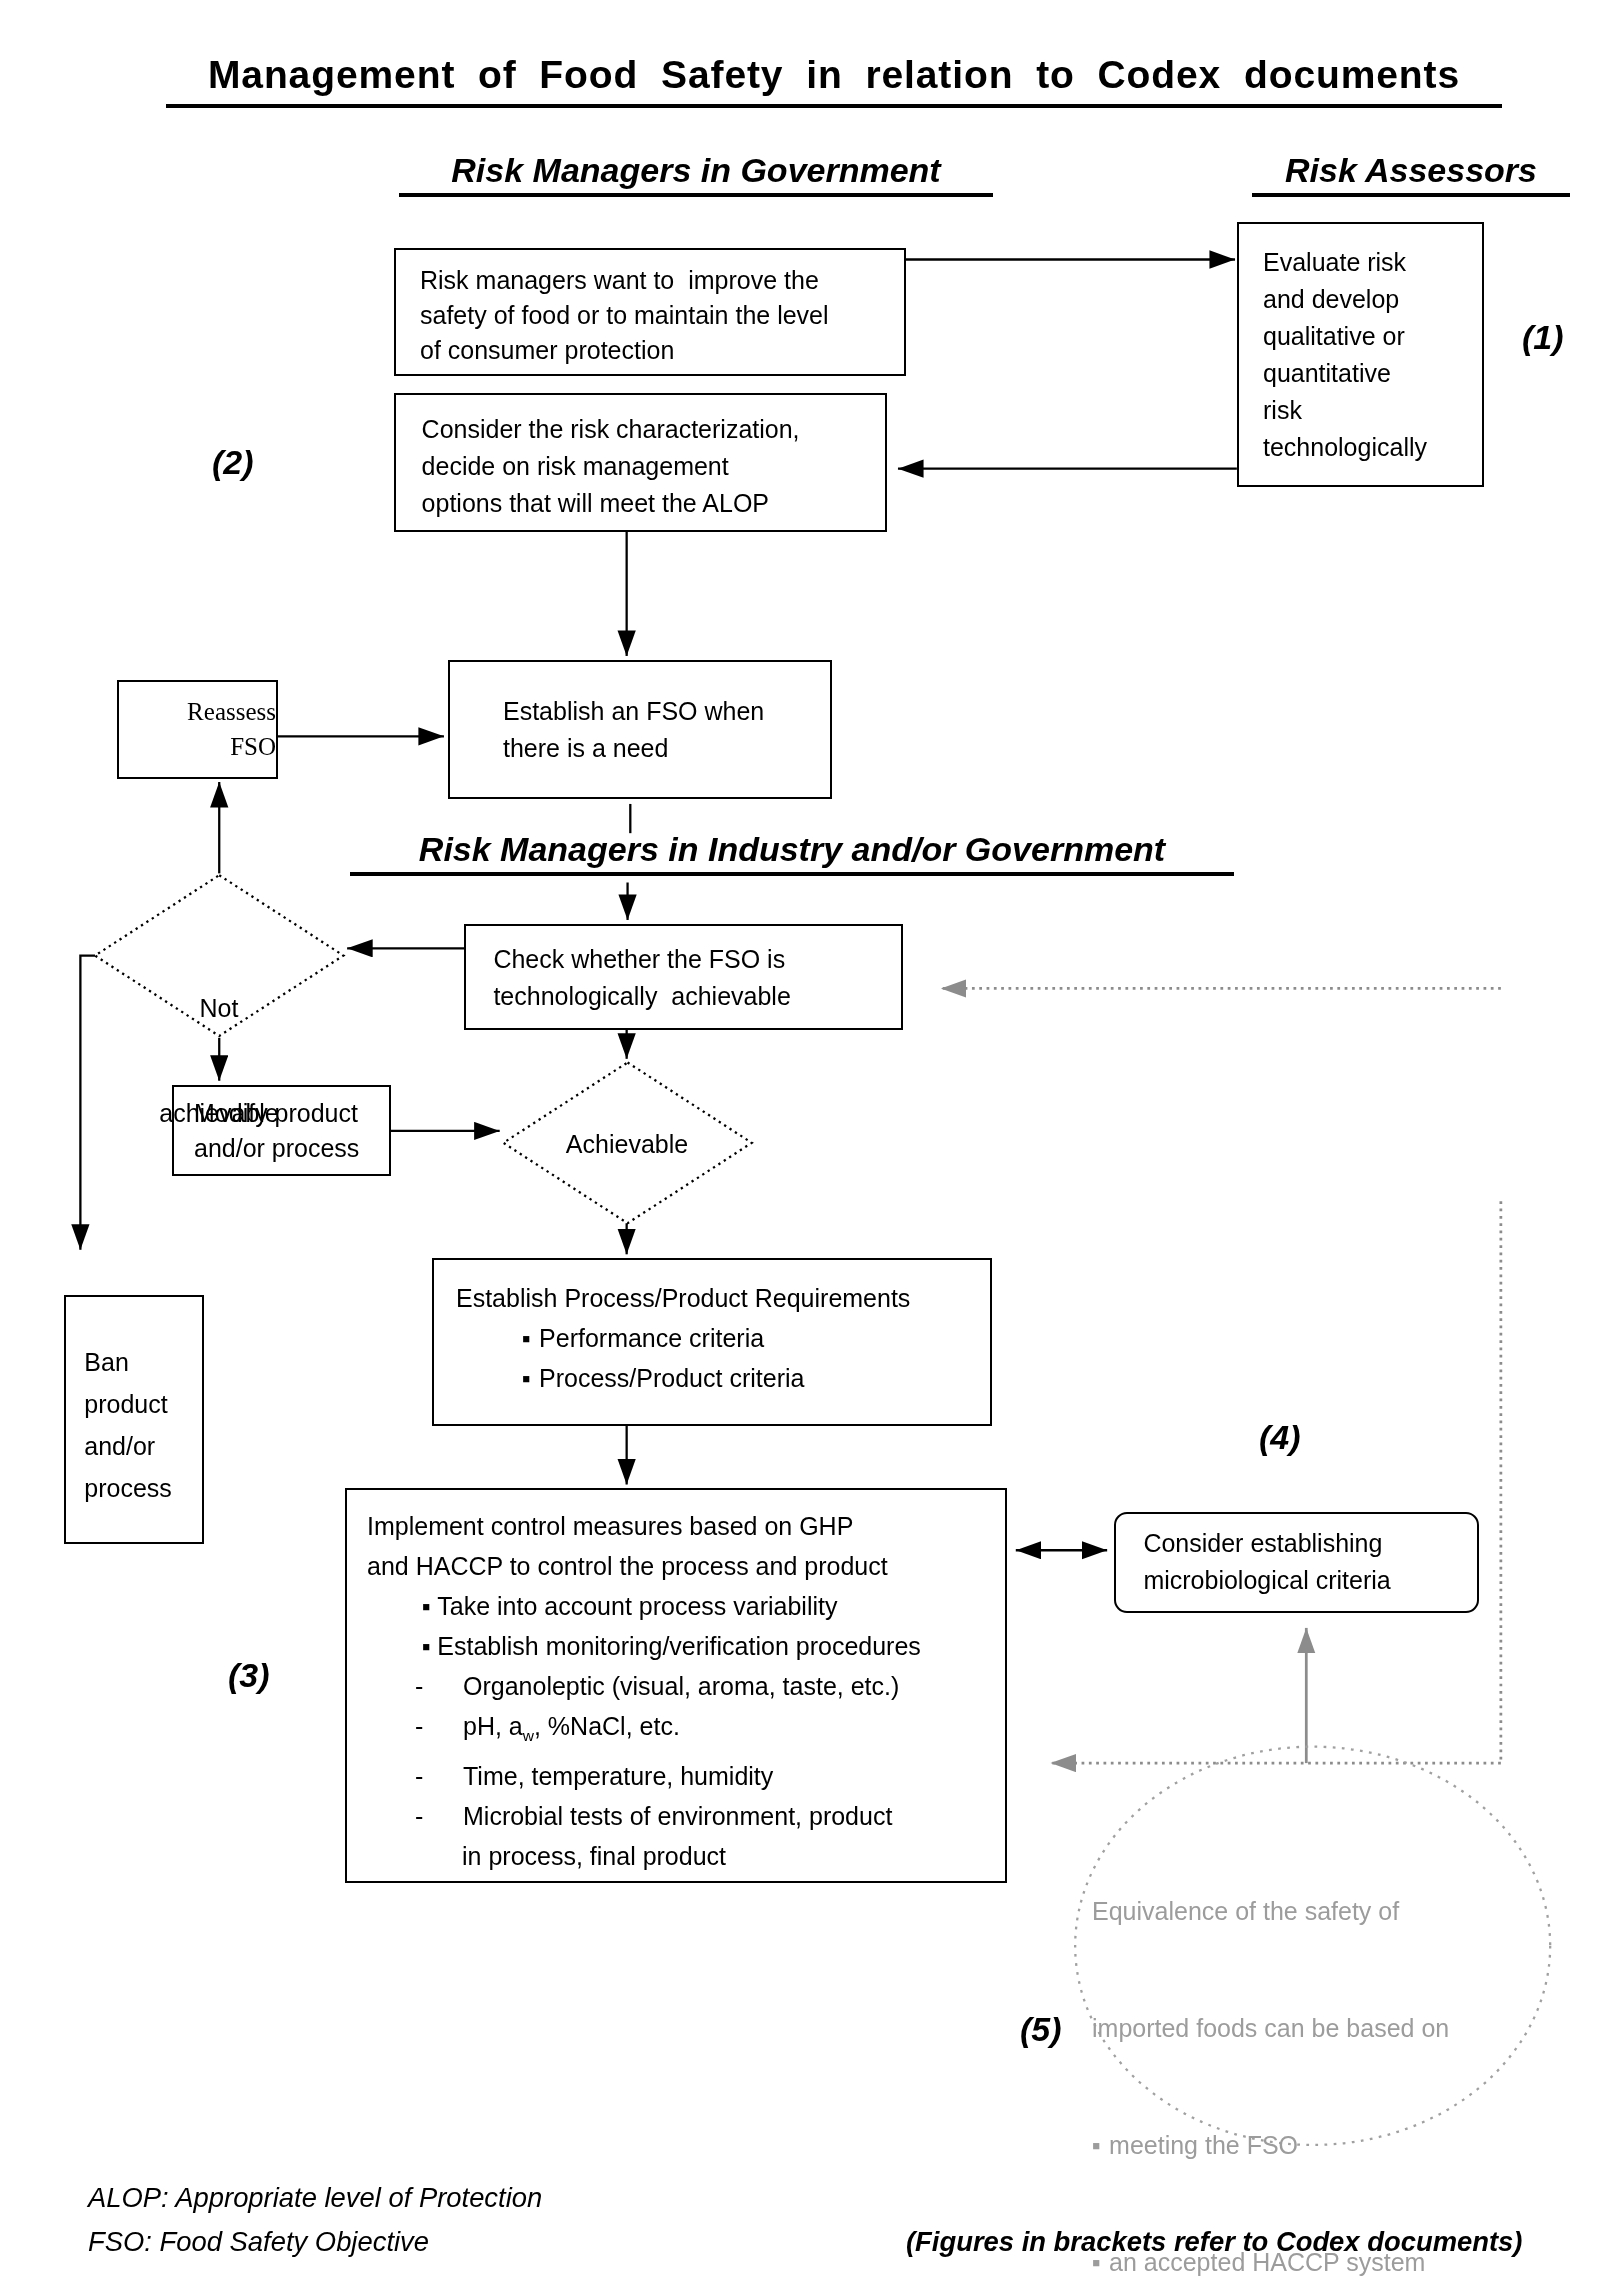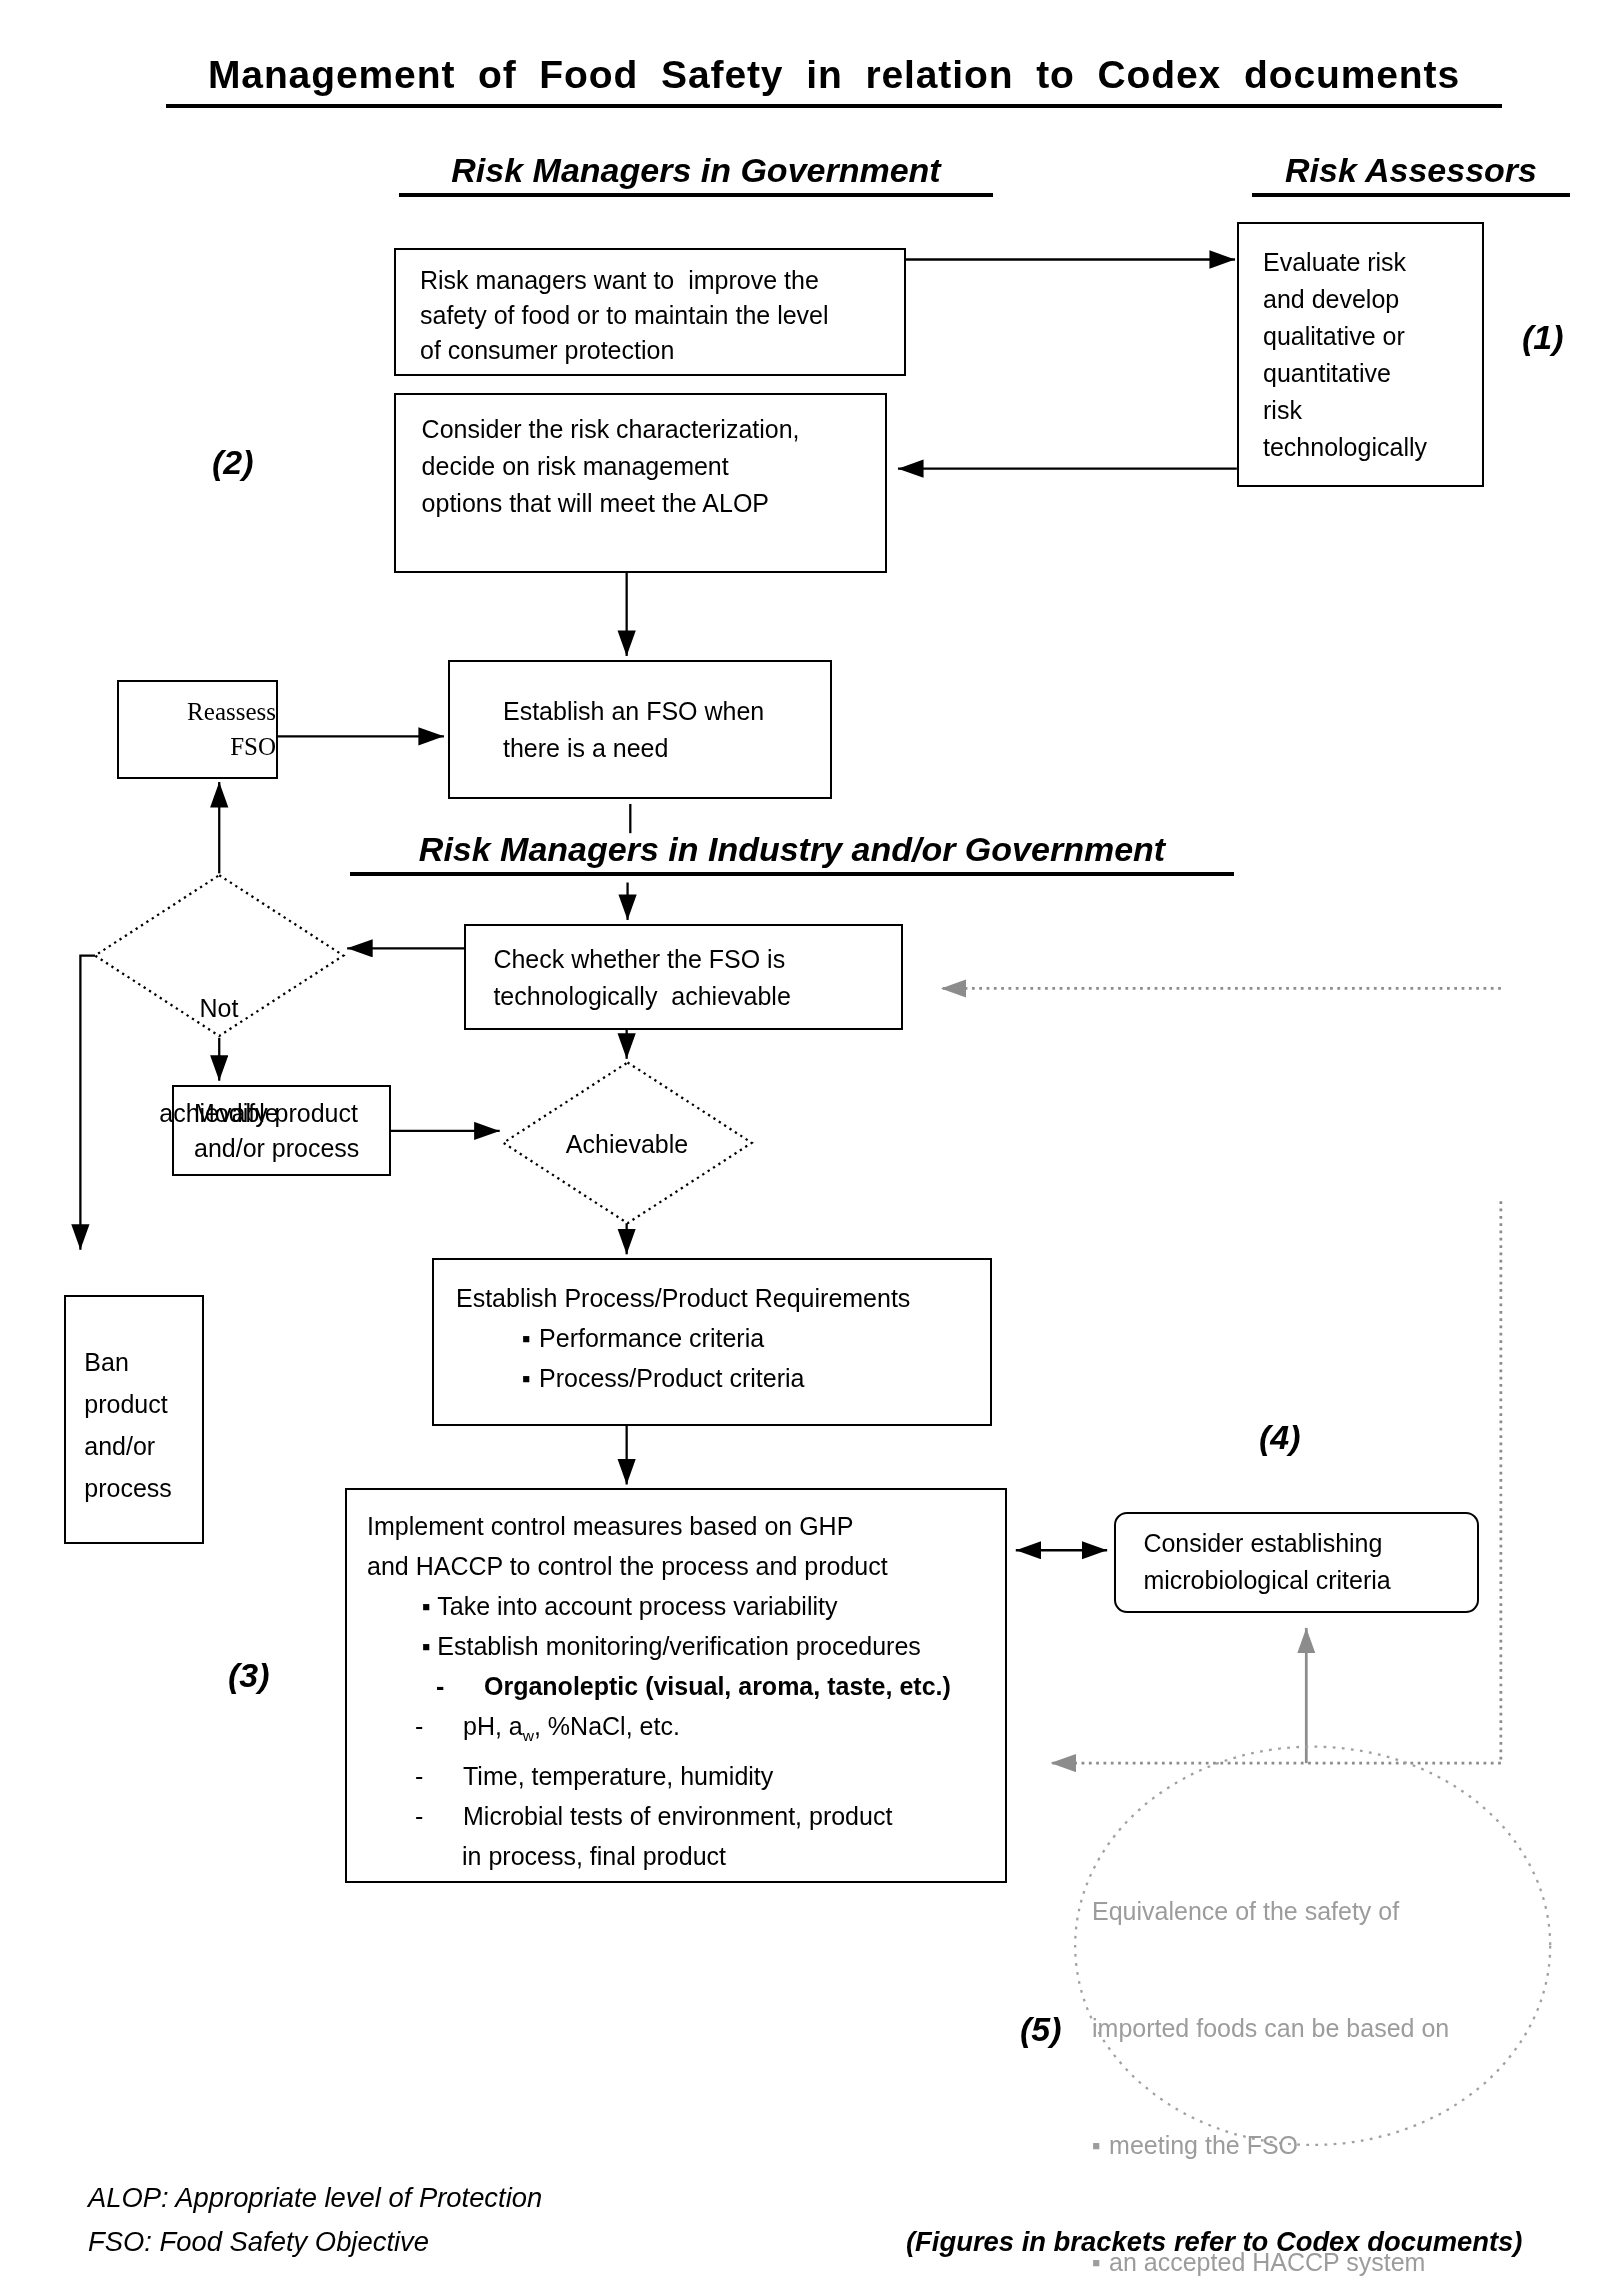--- a/index.html
+++ b/index.html
@@ -96,21 +96,21 @@
 
   <div class="bx" style="left:1237px;top:222px;width:247px;height:265px;padding:20px 0 0 24px;line-height:37px;">
     <div class="ln">Evaluate risk</div>
     <div class="ln">and develop</div>
     <div class="ln">qualitative or</div>
     <div class="ln">quantitative</div>
     <div class="ln">risk</div>
     <div class="ln">technologically</div>
   </div>
 
-  <div class="bx" style="left:394px;top:393px;width:493px;height:180px;padding:16.4px 0 0 25.6px;line-height:37px;">
+  <div class="bx" style="left:394px;top:393px;width:493px;height:139px;padding:16.4px 0 0 25.6px;line-height:37px;">
     <div class="ln">Consider the risk characterization,</div>
     <div class="ln">decide on risk management</div>
     <div class="ln">options that will meet the ALOP</div>
   </div>
 
   <div class="bx" style="left:448px;top:660px;width:384px;height:139px;padding:31px 0 0 53px;line-height:37px;">
     <div class="ln">Establish an FSO when</div>
     <div class="ln">there is a need</div>
   </div>
 
@@ -140,21 +140,21 @@
     <div class="ln">Establish Process/Product Requirements</div>
     <div class="ln" style="margin-left:66px;"><span class="blt">▪</span><span>Performance criteria</span></div>
     <div class="ln" style="margin-left:66px;"><span class="blt">▪</span><span>Process/Product criteria</span></div>
   </div>
 
   <div class="bx" style="left:345px;top:1488px;width:662px;height:395px;padding:16.4px 0 0 20px;line-height:40px;">
     <div class="ln">Implement control measures based on GHP</div>
     <div class="ln">and HACCP to control the process and product</div>
     <div class="ln" style="margin-left:55px;"><span class="blt2">▪</span><span>Take into account process variability</span></div>
     <div class="ln" style="margin-left:55px;"><span class="blt2">▪</span><span>Establish monitoring/verification procedures</span></div>
-    <div class="ln" style="margin-left:69px;font-weight:bold;"><span class="dashm">-</span><span>Organoleptic (visual, aroma, taste, etc.)</span></div>
+    <div class="ln" style="margin-left:48px;"><span class="dashm">-</span><span>Organoleptic (visual, aroma, taste, etc.)</span></div>
     <div class="ln" style="margin-left:48px;"><span class="dashm">-</span><span><span>pH, a</span><sub>w</sub><span>, %NaCl, etc.</span></span></div>
     <div class="ln" style="margin-left:48px;"><span class="dashm">-</span><span>Time, temperature, humidity</span></div>
     <div class="ln" style="margin-left:48px;"><span class="dashm">-</span><span>Microbial tests of environment, product</span></div>
     <div class="ln" style="margin-left:95px;">in process, final product</div>
   </div>
 
   <div class="bx" style="left:1114px;top:1512px;width:365px;height:101px;padding:11px 0 0 27.4px;line-height:37px;border-radius:13px;">
     <div class="ln">Consider establishing</div>
     <div class="ln">microbiological criteria</div>
   </div>

